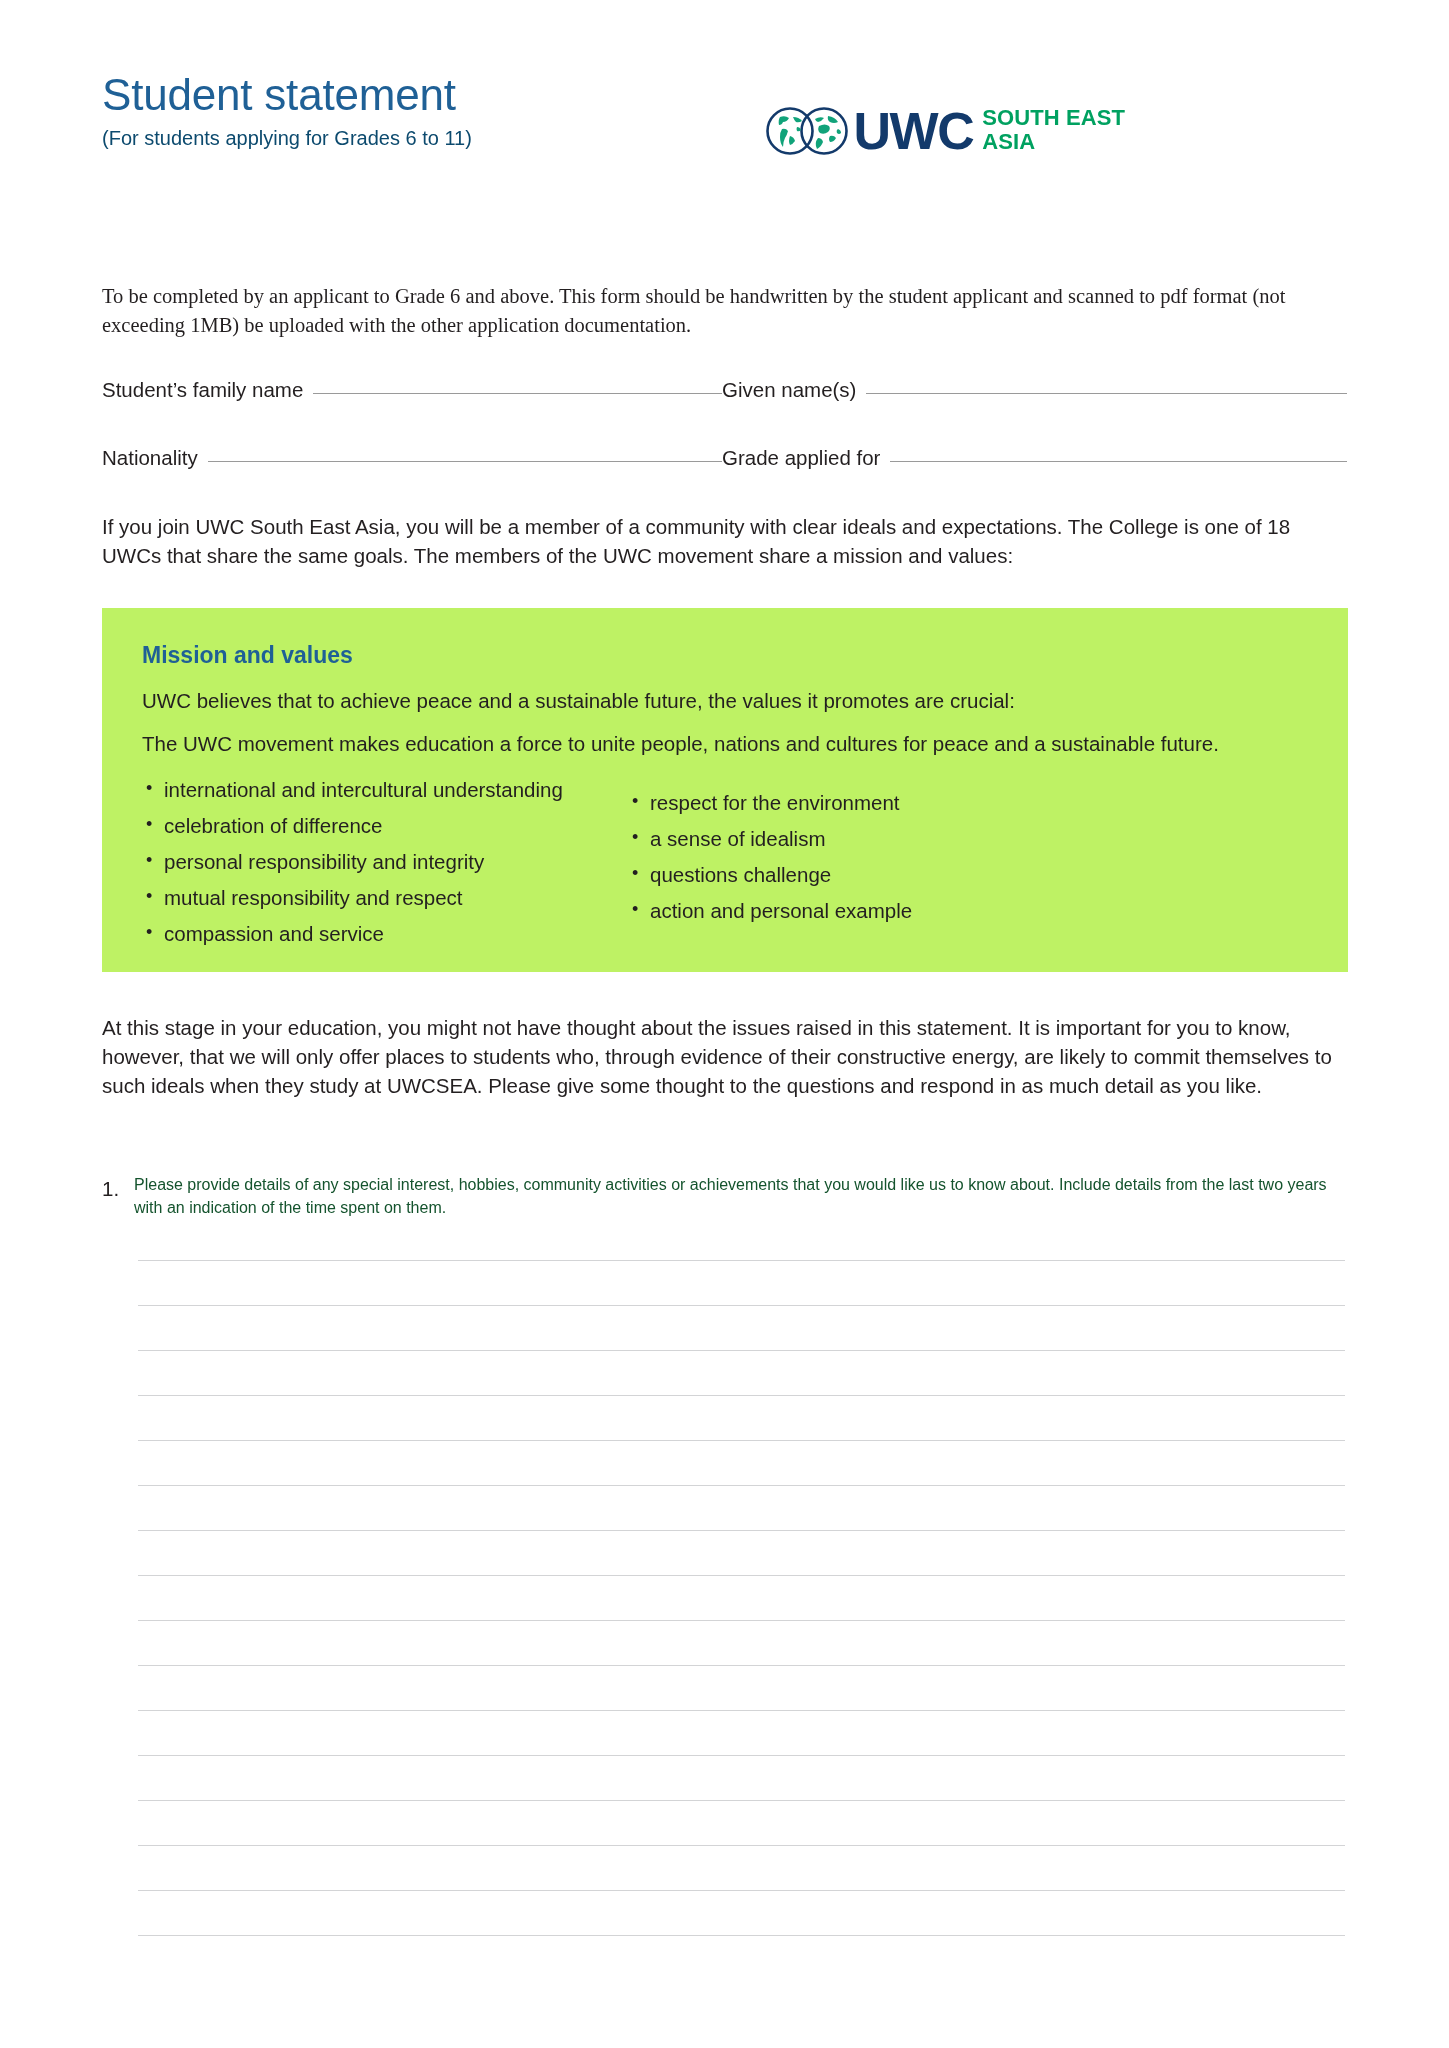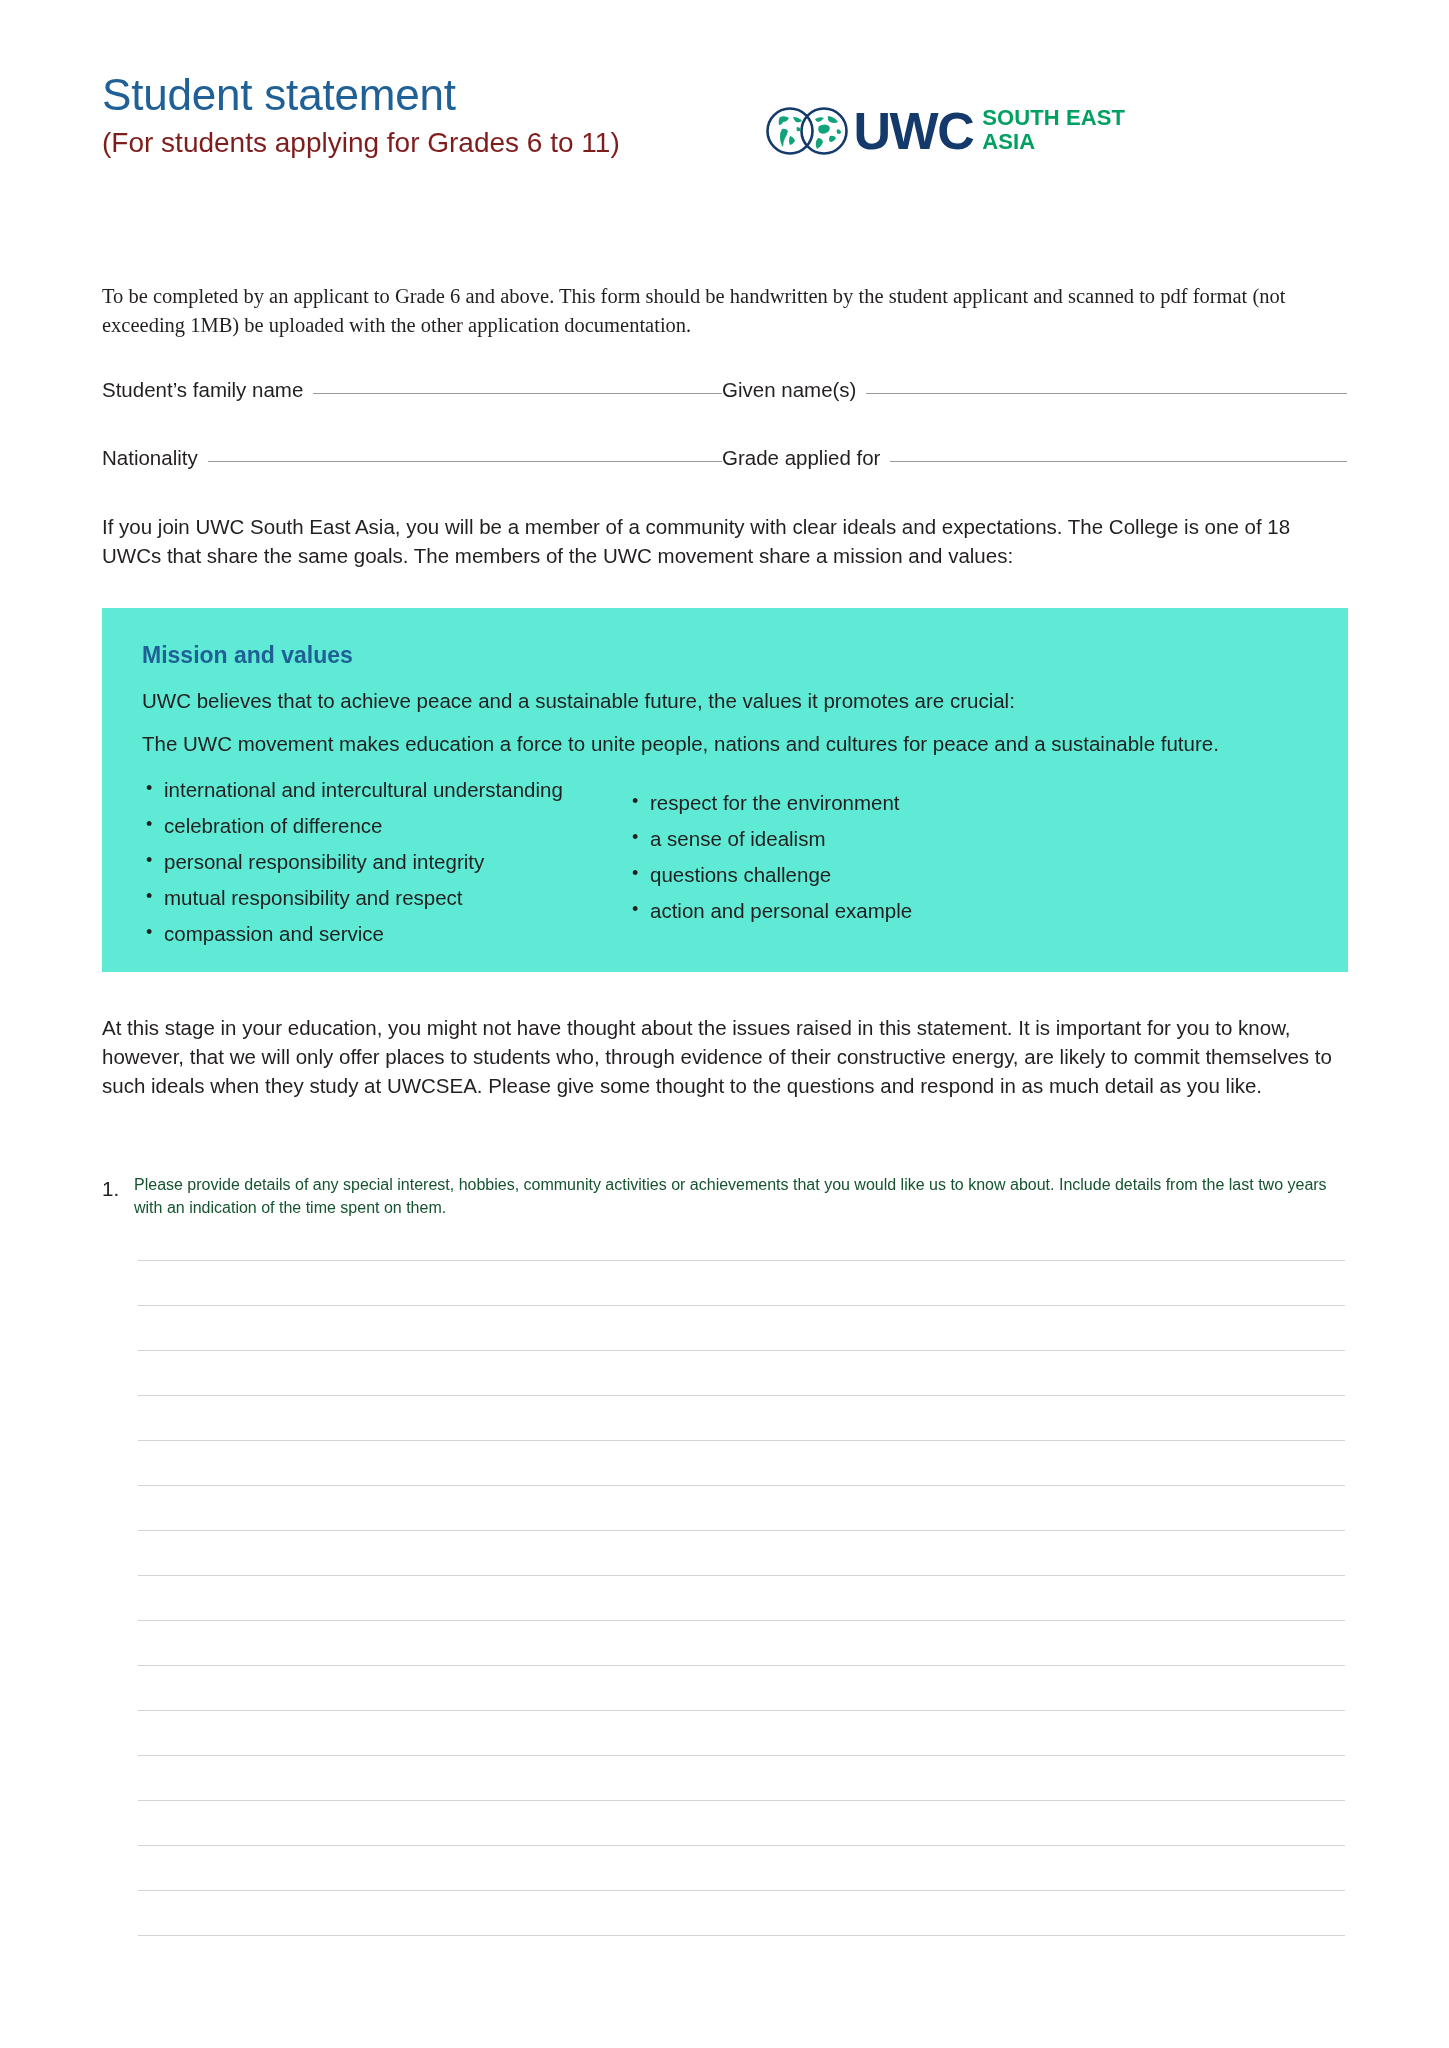--- a/index.html
+++ b/index.html
@@ -36,22 +36,22 @@
   .page-title {
     font-size: 44px;
     color: #1f6096;
     font-weight: 400;
     letter-spacing: -0.2px;
     line-height: 1.05;
     margin: 0;
     white-space: nowrap;
   }
   .page-subtitle {
-    font-size: 28px;
-    color: #7f1d1d;
+    font-size: 20px;
+    color: #0c4a6e;
     font-weight: 400;
     margin: 8px 0 0 0;
     line-height: 1.2;
     white-space: nowrap;
   }
 
   
   .logo {
     position: absolute;
     right: 0;
@@ -118,21 +118,21 @@
   
   .community { position: absolute; left: 102px; top: 512px; width: 1245px; }
 
   
   .mission-box {
     position: absolute;
     left: 102px;
     top: 608px;
     width: 1246px;
     height: 364px;
-    background: #5eead4;
+    background: #bef264;
     padding: 34px 40px 0 40px;
   }
   .mission-heading {
     font-size: 23px;
     font-weight: 700;
     color: #1f6096;
     margin: 0 0 16px 0;
     line-height: 1.2;
   }
   .mission-para {

